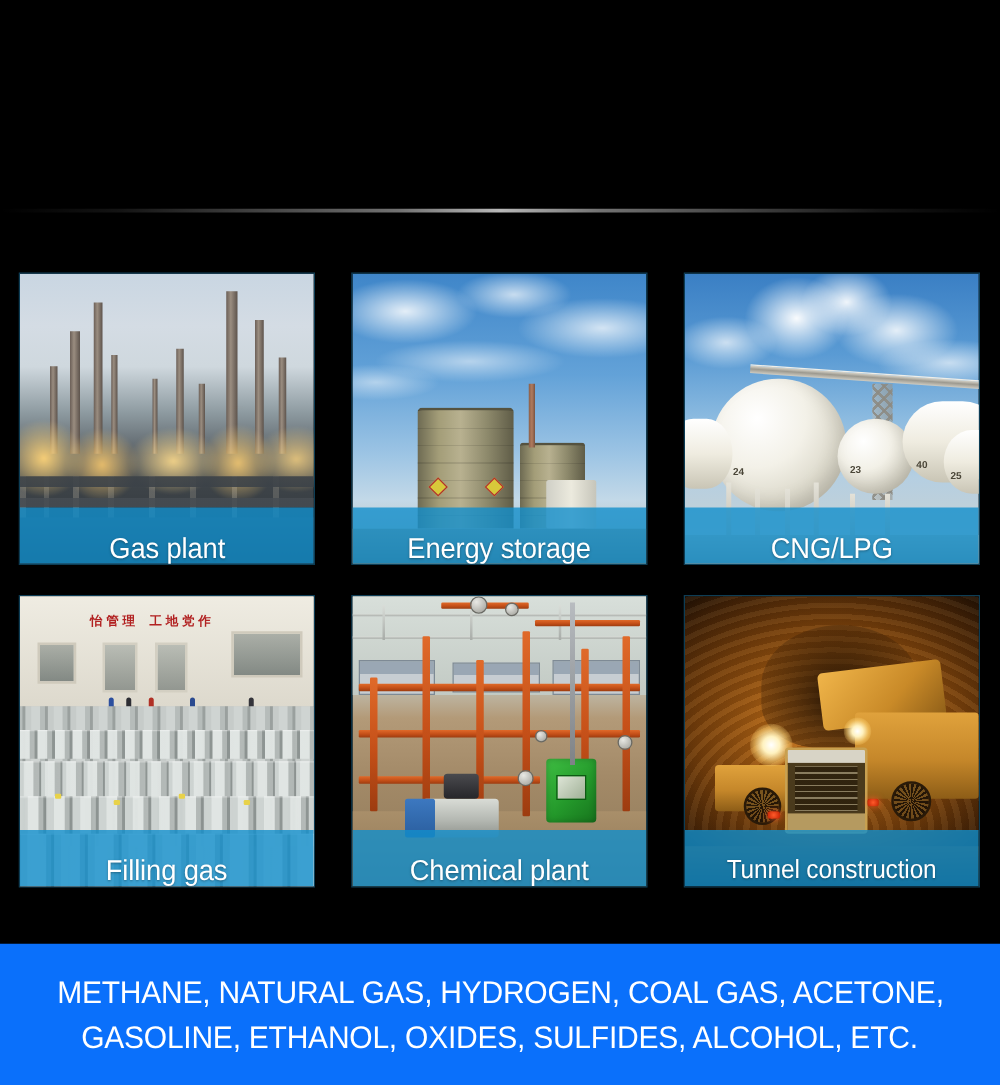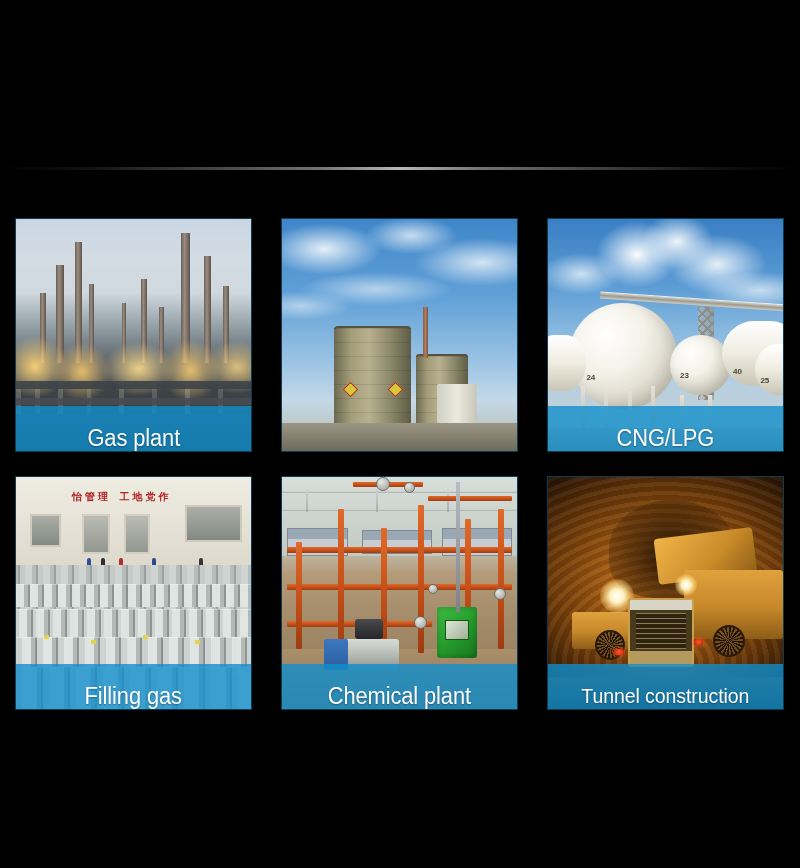--- a/index.html
+++ b/index.html
@@ -467,20 +467,23 @@
         <div class="scene-energy">
           <div class="es-clouds"></div>
           <div class="es-tank" style="left:22%; bottom:12%; width:33%; height:42%; border-radius:4px 4px 0 0;"></div>
           <div class="es-tank" style="left:57%; bottom:12%; width:22%; height:30%; border-radius:3px 3px 0 0;"></div>
           <div class="es-chimney" style="left:60%; bottom:40%; width:5px; height:22%;"></div>
           <div class="es-white-tank" style="left:66%; bottom:12%; width:17%; height:17%; border-radius:2px;"></div>
           <div class="es-sign" style="left:27%; bottom:24%;"></div>
           <div class="es-sign" style="left:46%; bottom:24%;"></div>
           <div class="es-ground"></div>
         </div>
+      </div>
+      <div class="card-caption">
+        <span class="card-caption-text">Energy storage</span>
       </div>
     </div>
 
     <div class="card">
       <div class="card-photo">
         <div class="scene-cng">
           <div class="cng-clouds"></div>
           <div class="cng-bridge" style="left:22%; top:34%; width:80%; height:7px; transform:rotate(4deg);"></div>
           <div class="cng-tower" style="left:64%; top:38%; width:16px; height:40%;"></div>
           <div class="cng-sphere" style="left:9%;  top:36%; width:46%; height:46%;">
@@ -608,14 +611,18 @@
           <div class="tn-floor"></div>
         </div>
       </div>
       <div class="card-caption">
         <span class="card-caption-text small">Tunnel construction</span>
       </div>
     </div>
 
   </div>
 
+  <div class="banner">
+    <div class="banner-line">METHANE, NATURAL GAS, HYDROGEN, COAL GAS, ACETONE,</div>
+    <div class="banner-line">GASOLINE, ETHANOL, OXIDES, SULFIDES, ALCOHOL, ETC.</div>
+  </div>
 
 </div>
 
 </body></html>

